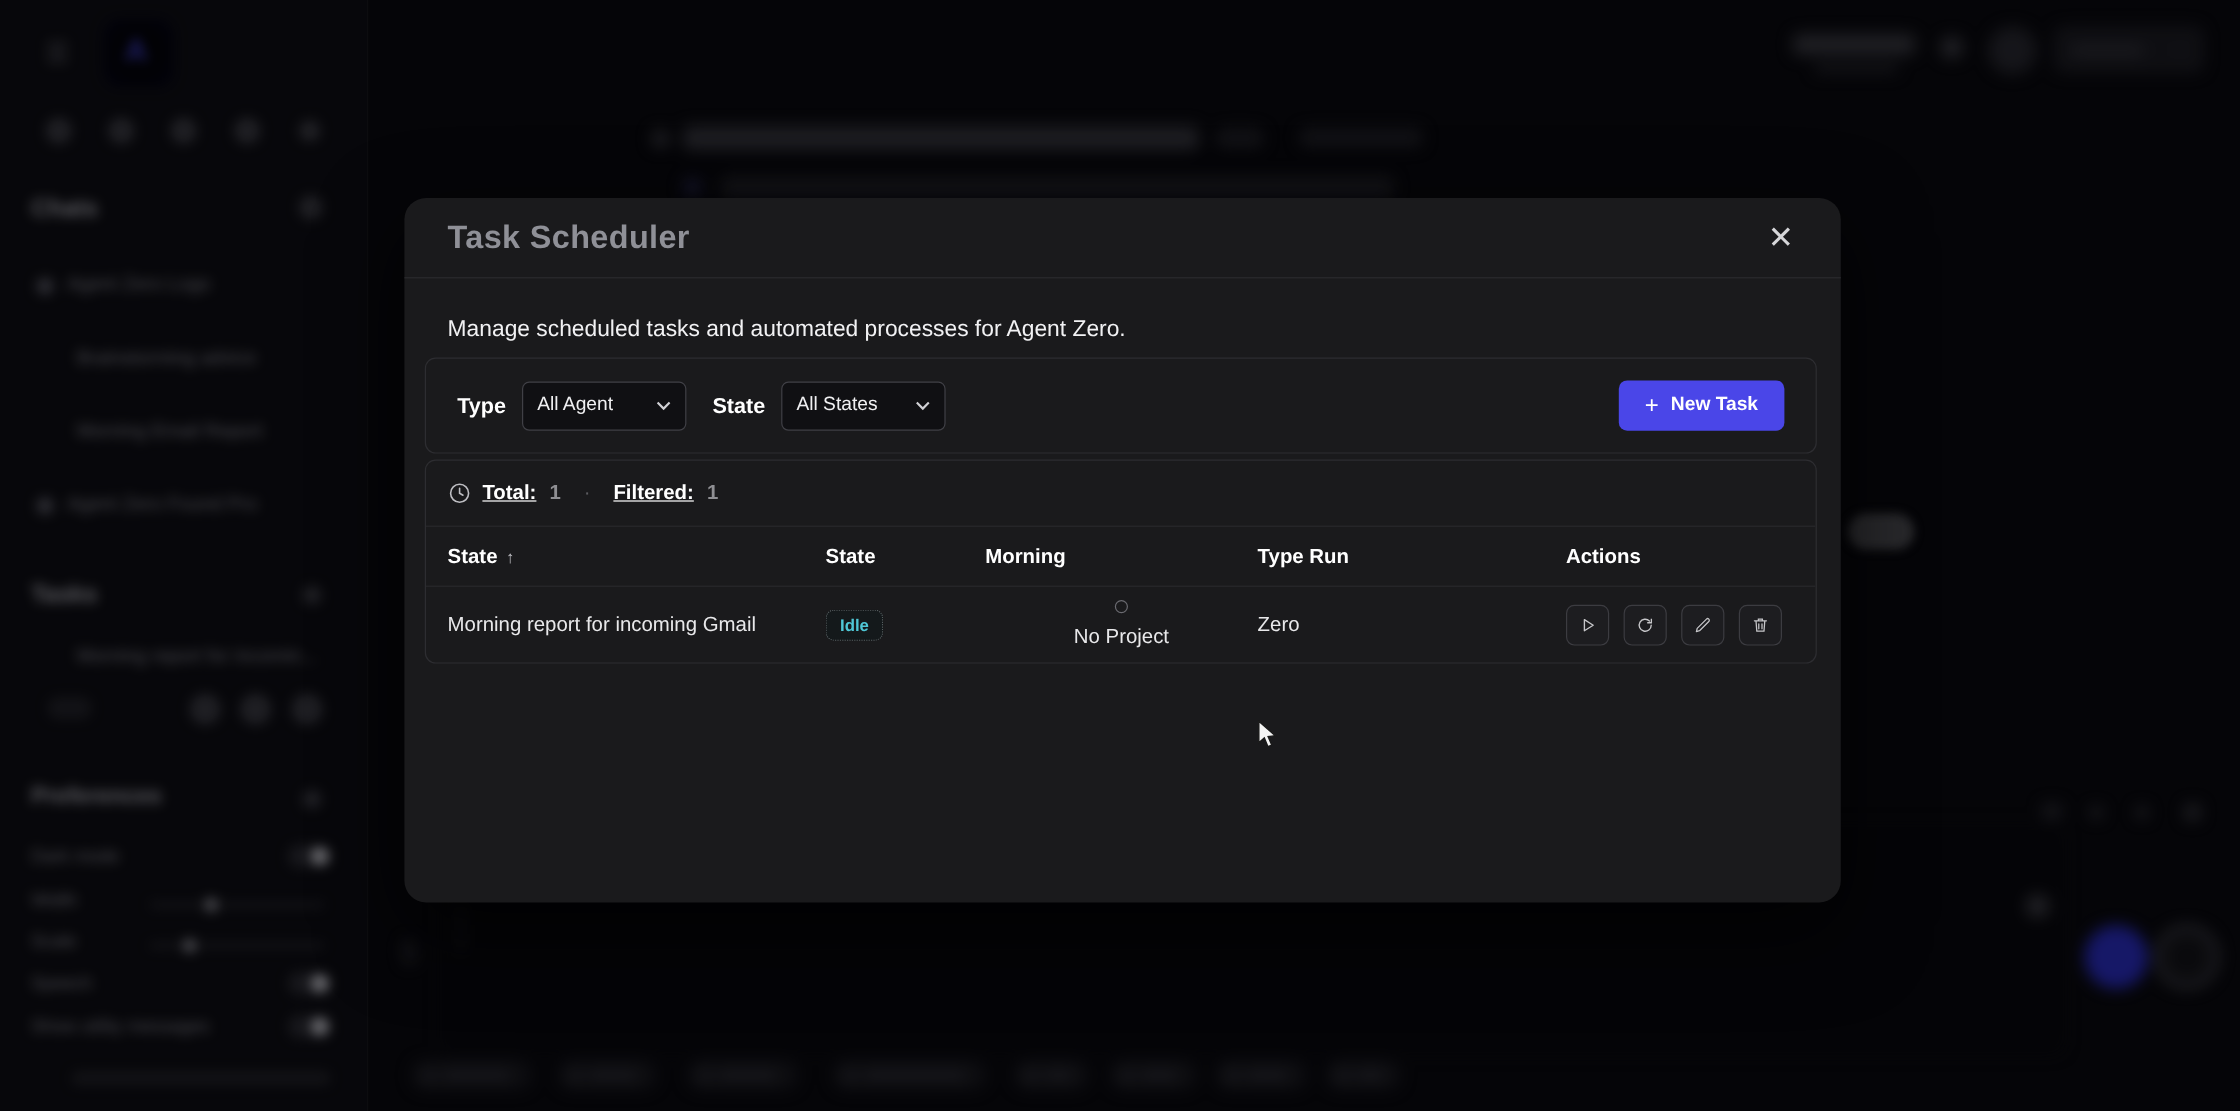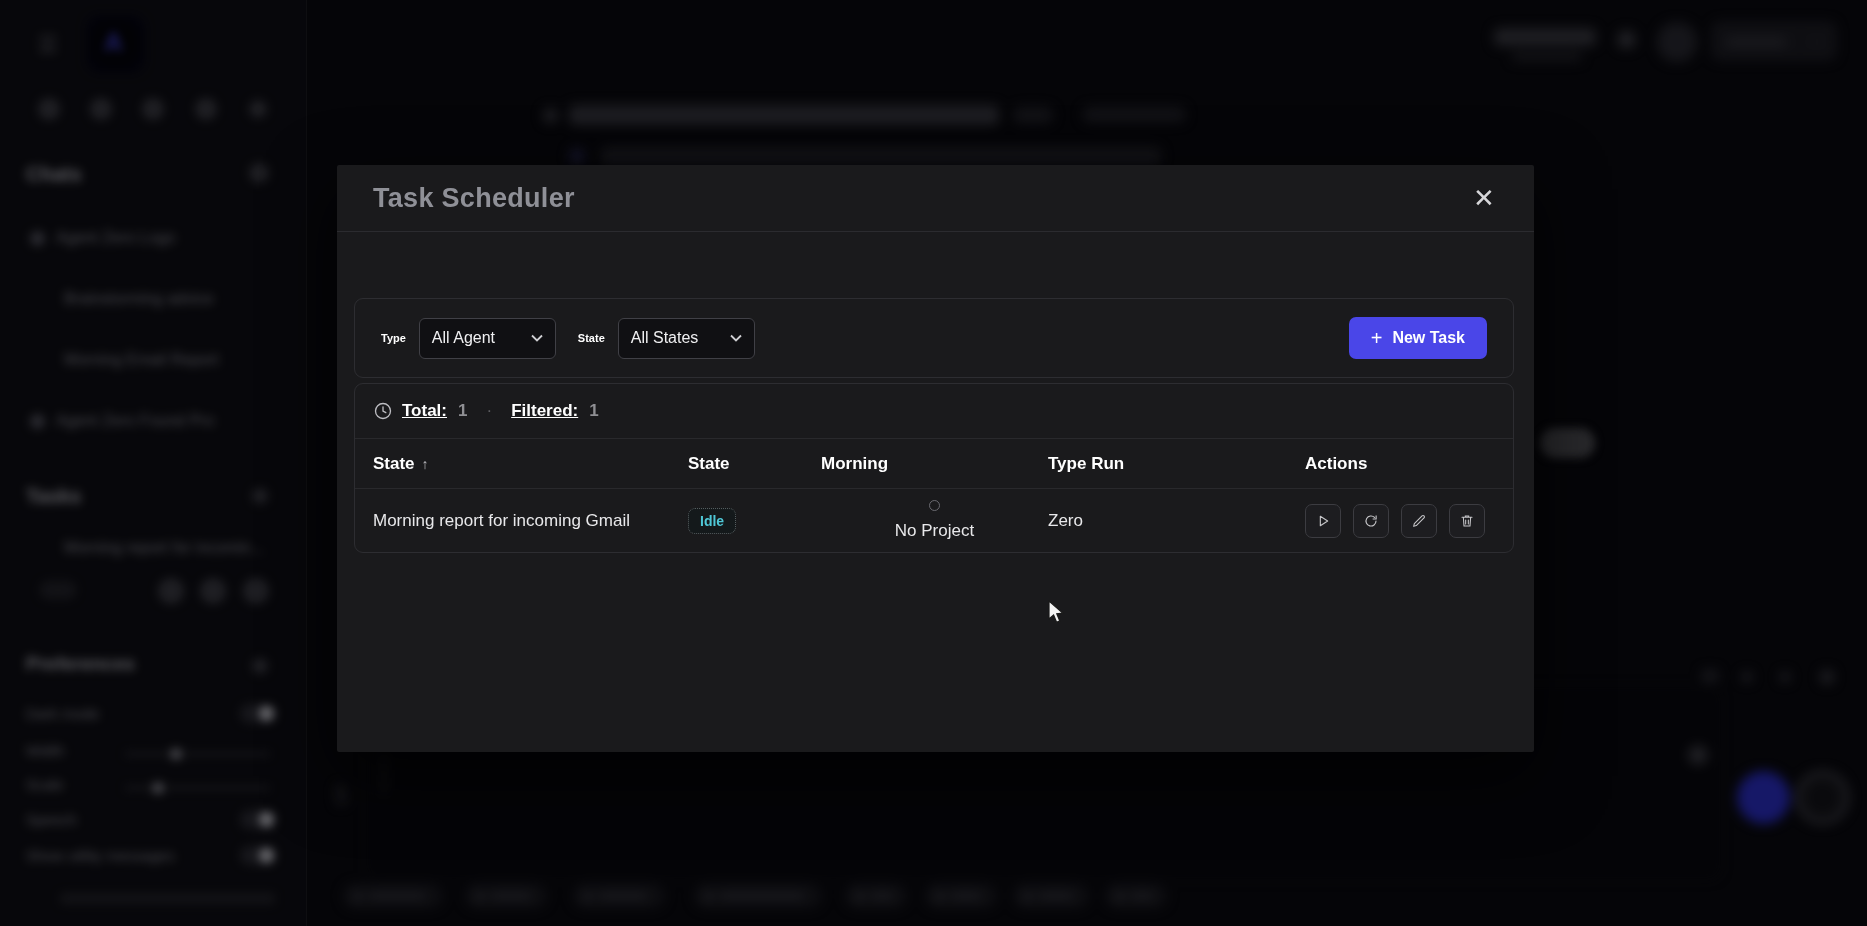--- a/index.html
+++ b/index.html
@@ -29,28 +29,28 @@
   .chip .c-dot { width:9px; height:9px; border-radius:50%; background:#3e3e44; }
   .chip .c-bar { height:8px; border-radius:4px; background:#323237; }
 
   .input-panel { position:absolute; left:60px; top:688px; width:1353px; height:190px; background:#050507; border:1px solid #161619; border-radius:10px; }
   .circle-btn { position:absolute; border-radius:50%; }
 
   
   .overlay { position:absolute; inset:0; background:rgba(4,4,7,0.52); }
 
   
-  .modal { position:absolute; left:337px; top:165px; width:1197px; height:587px; background:#1a1a1c; border-radius:2px; box-shadow:0 24px 70px rgba(0,0,0,.75); }
+  .modal { position:absolute; left:337px; top:165px; width:1197px; height:587px; background:#1a1a1c; border-radius:18px; box-shadow:0 24px 70px rgba(0,0,0,.75); }
   .modal-header { position:relative; height:67px; border-bottom:1px solid #2b2b2f; display:flex; align-items:center; padding:0 36px; }
   .modal-title { color:#8f9097; font-size:27px; font-weight:bold; letter-spacing:.3px; }
   .modal-close { position:absolute; right:36px; top:20px; width:28px; height:28px; color:#d6d6d9; font-size:26px; line-height:26px; text-align:center; cursor:pointer; }
   .modal-sub { color:#f1f1f3; font-size:19px; padding:32px 36px 26px 36px; }
 
   .filter-panel { position:absolute; left:17px; top:133px; width:1160px; height:80px; border:1px solid #2d2d31; border-radius:9px; display:flex; align-items:center; padding:0 26px; }
-  .f-label { color:#ffffff; font-size:11px; font-weight:bold; margin-right:13px; }
+  .f-label { color:#ffffff; font-size:18px; font-weight:bold; margin-right:13px; }
   .select { display:flex; align-items:center; justify-content:space-between; width:137px; height:41px; background:#101013; border:1px solid #404046; border-radius:6px; padding:0 12px; color:#f0f0f2; font-size:16px; cursor:pointer; }
   .select svg { flex:0 0 auto; }
   .btn-new { margin-left:auto; display:flex; align-items:center; gap:10px; height:42px; padding:0 22px; background:#4a46e8; color:#ffffff; font-size:16px; font-weight:bold; border:none; border-radius:7px; cursor:pointer; }
   .btn-new .plus { font-size:20px; font-weight:normal; line-height:1; }
 
   .table-panel { position:absolute; left:17px; top:218px; width:1160px; height:170px; border:1px solid #2d2d31; border-radius:9px; overflow:hidden; }
   .stats-row { height:55px; display:flex; align-items:center; gap:9px; padding:0 18px; border-bottom:1px solid #29292c; color:#ffffff; font-size:17px; }
   .stats-row .val { color:#8f8f93; font-weight:bold; margin-left:2px; }
   .stats-row .lbl { font-weight:bold;text-decoration:underline; }
   .stats-row .sep { color:#5c5c60; margin:0 10px; }
@@ -210,20 +210,21 @@
   <div class="overlay"></div>
 
   <div class="blur-pill"></div>
 
   <div class="modal">
     <div class="modal-header">
       <span class="modal-title">Task Scheduler</span>
       <span class="modal-close">✕</span>
     </div>
 
+    <div class="modal-sub">Manage scheduled tasks and automated processes for Agent Zero.</div>
 
     <div class="filter-panel">
       <span class="f-label">Type</span>
       <div class="select" style="margin-right:22px;">
         <span>All Agent</span>
         <svg width="12" height="8" viewBox="0 0 12 8">
             <polyline points="1,1.5 6,6.5 11,1.5" fill="none" stroke="#d0d0d4" stroke-width="1.8"></polyline>
           </svg>
       </div>
       <span class="f-label">State</span>

